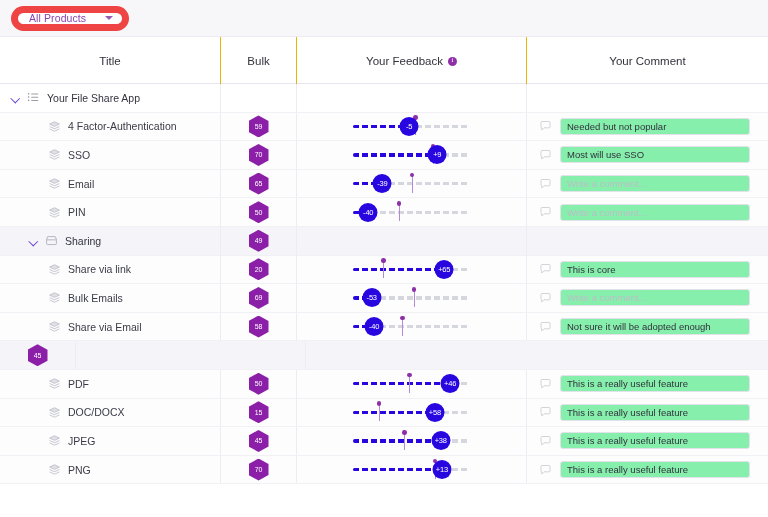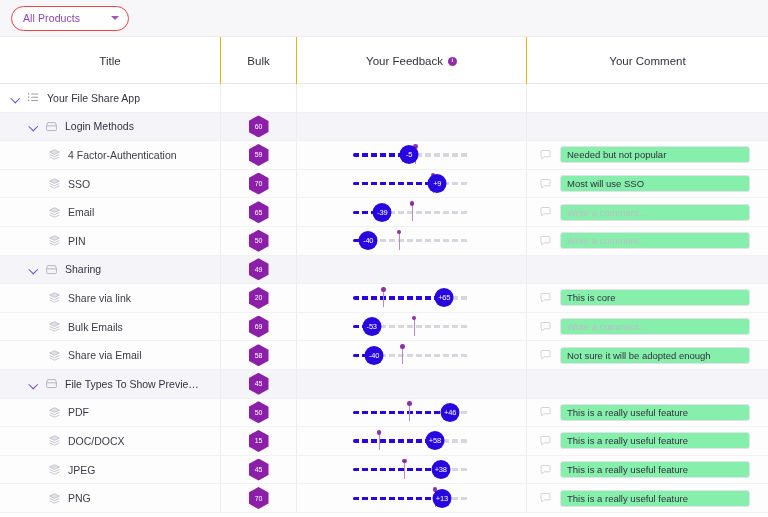--- a/index.html
+++ b/index.html
@@ -14,21 +14,21 @@
   
   .topbar {
     height: 37px;
     background: #f7f7fa;
     display: flex; align-items: center;
     padding-left: 11px;
     border-bottom: 1px solid #ececf2;
   }
   .product-select {
     width: 118px; height: 25px;
-    border: 1px solid #ef4444;
+    border: 7px solid #ef4444;
     border-radius: 13px;
     background: #ffffff;
     display: flex; align-items: center;
     padding: 0 9px 0 11px;
     cursor: pointer;
     position: relative;
   }
   .product-select .ps-label {
     font-size: 10.5px; color: #8e44ad; letter-spacing: .1px;
     flex: 1; white-space: nowrap;
@@ -208,37 +208,20 @@
                 <circle cx="2" cy="11.5" r="1"></circle>
                 <rect x="5" y="11" width="9" height="1.3" rx=".6"></rect>
               </g>
             </svg>
             <span class="title-text">Your File Share App</span>
           </div>
           <div class="cell cell-score"></div>
           <div class="cell cell-feedback"></div>
           <div class="cell cell-comment"></div>
         </div>
-        <div class="row lvl1">
-          <div class="cell cell-title indent1">
-            <span class="chev"></span>
-            <svg class="ic" viewBox="0 0 16 16">
-              <path d="M2 6.5 L3.4 3.2 H12.6 L14 6.5 V12 a1 1 0 0 1 -1 1 H3 a1 1 0 0 1 -1 -1 Z" fill="none" stroke="#a3a3b0" stroke-width="1.1" stroke-linejoin="round"></path>
-              <line x1="2" y1="7.2" x2="14" y2="7.2" stroke="#a3a3b0" stroke-width="1.1"></line>
-            </svg>
-            <span class="title-text">Login Methods</span>
-          </div>
-          <div class="cell cell-score">
-            <div class="hex">
-              <span>60</span>
-            </div>
-          </div>
-          <div class="cell cell-feedback"></div>
-          <div class="cell cell-comment"></div>
-        </div>
         <div class="row lvl2">
           <div class="cell cell-title indent2">
             <svg class="ic" viewBox="0 0 16 16">
               <g fill="none" stroke="#b4b4c0" stroke-width="1.1" stroke-linejoin="round">
                 <path d="M8 2.2 L14 5 L8 7.8 L2 5 Z" fill="#dcdce4"></path>
                 <path d="M2 8 L8 10.8 L14 8"></path>
                 <path d="M2 11 L8 13.8 L14 11"></path>
               </g>
             </svg>
             <span class="title-text">4 Factor-Authentication</span>
@@ -474,28 +457,20 @@
             </div>
           </div>
           <div class="cell cell-comment">
             <svg class="cmt-ico" viewBox="0 0 16 16">
               <path d="M2 3.2 a1.2 1.2 0 0 1 1.2 -1.2 h9.6 a1.2 1.2 0 0 1 1.2 1.2 v6 a1.2 1.2 0 0 1 -1.2 1.2 H6 L3 13.4 V10.4 H3.2 A1.2 1.2 0 0 1 2 9.2 Z" fill="none" stroke="#a8a8b4" stroke-width="1.1" stroke-linejoin="round"></path>
             </svg>
             <input class="cmt-input" type="text" placeholder="Write a comment..." value="Not sure it will be adopted enough" style="">
           </div>
         </div>
         <div class="row lvl1">
-          <div class="cell cell-title indent1">
-            <span class="chev"></span>
-            <svg class="ic" viewBox="0 0 16 16">
-              <path d="M2 6.5 L3.4 3.2 H12.6 L14 6.5 V12 a1 1 0 0 1 -1 1 H3 a1 1 0 0 1 -1 -1 Z" fill="none" stroke="#a3a3b0" stroke-width="1.1" stroke-linejoin="round"></path>
-              <line x1="2" y1="7.2" x2="14" y2="7.2" stroke="#a3a3b0" stroke-width="1.1"></line>
-            </svg>
-            <span class="title-text">File Types To Show Previe…</span>
-          </div>
           <div class="cell cell-score">
             <div class="hex">
               <span>45</span>
             </div>
           </div>
           <div class="cell cell-feedback"></div>
           <div class="cell cell-comment"></div>
         </div>
         <div class="row lvl2">
           <div class="cell cell-title indent2">

